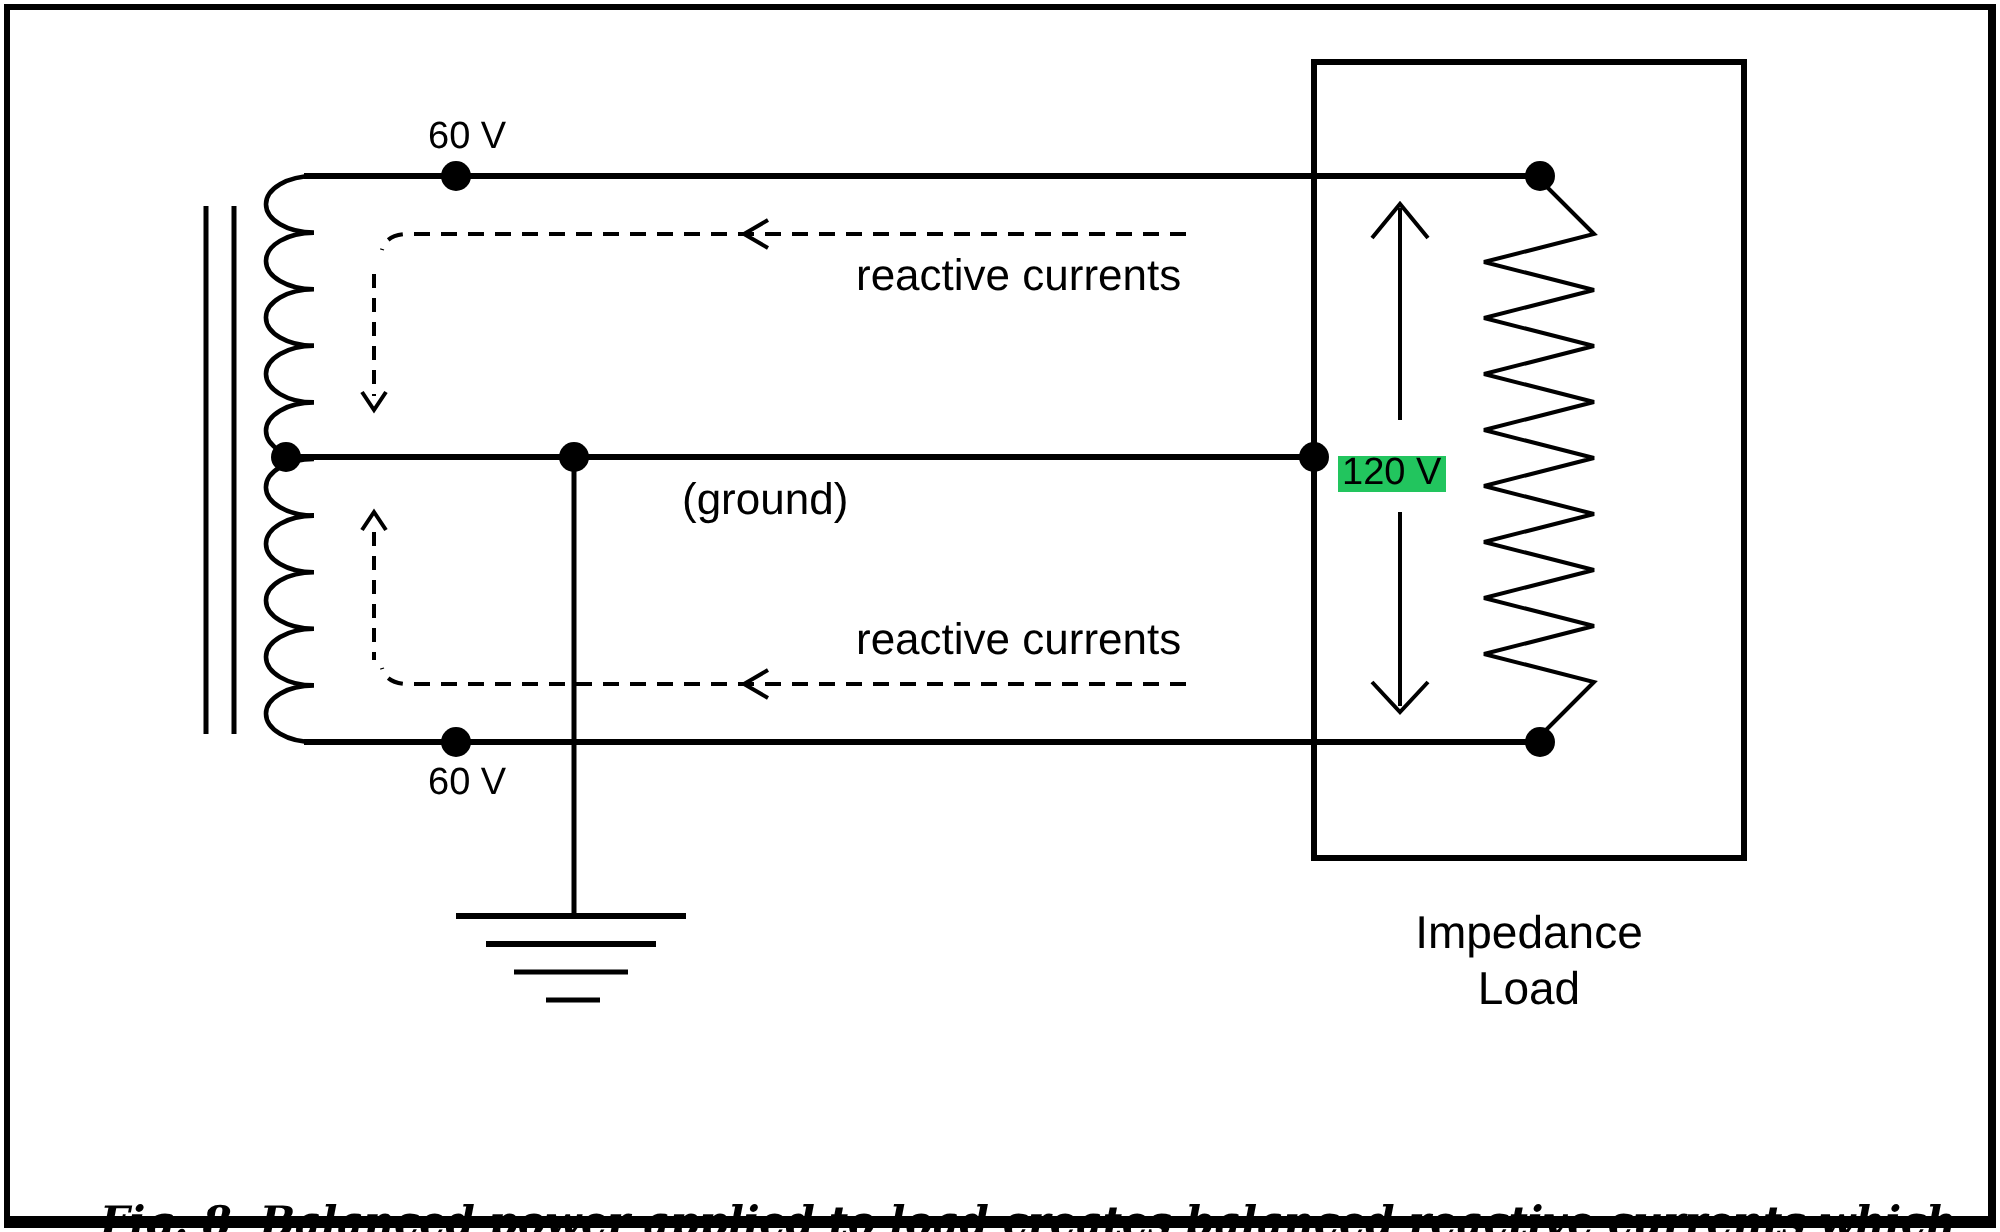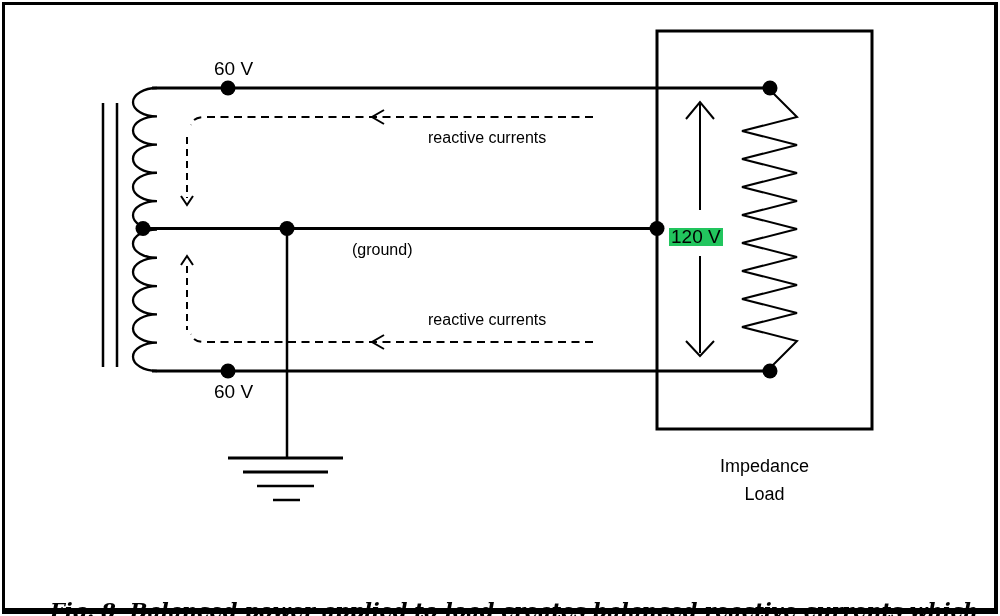--- a/index.html
+++ b/index.html
@@ -7,27 +7,27 @@
     width:1000px;height:616px;position:relative;overflow:hidden;
     font-family:"Liberation Sans",sans-serif;color:#000;
   }
   .frame{
     position:absolute;left:2px;top:2px;right:2px;bottom:2px;
     border:3px solid #000;border-bottom-width:6px;border-right-width:4px;
     box-sizing:border-box;background:#fff;
   }
   svg.circuit{position:absolute;left:0;top:0;}
   .lbl{
-    position:absolute;font-size:16px;line-height:18px;color:#000;
+    position:absolute;font-size:22px;line-height:18px;color:#000;
     white-space:nowrap;letter-spacing:0px;
   }
   .lbl-small{font-size:19px;}
   .load-name{
     position:absolute;left:657px;top:452px;width:215px;
-    text-align:center;font-size:18px;line-height:28px;white-space:pre-line;
+    text-align:center;font-size:23px;line-height:28px;white-space:pre-line;
   }
   .v120{background:#22c55e;padding:0 2px;}
   .caption{
     position:absolute;left:50px;top:536px;width:930px;
     font-family:"DejaVu Serif","Liberation Serif",serif;
     font-style:italic;font-weight:700;font-size:21px;line-height:30px;
     letter-spacing:-0.2px;white-space:pre;
   }
 </style>
 </head>
@@ -104,21 +104,21 @@
       <circle cx="228" cy="371" r="7.5"></circle>
       <circle cx="770" cy="371" r="7.5"></circle>
     </g>
   </g>
 </svg>
 
 <div class="lbl lbl-small" style="left:214px;top:60px;">60 V</div>
 
 <div class="lbl lbl-small" style="left:214px;top:383px;">60 V</div>
 
-<div class="lbl" style="left:352px;top:241px;">(ground)</div>
+<div class="lbl" style="left:341px;top:241px;">(ground)</div>
 
 <div class="lbl" style="left:428px;top:129px;">reactive currents</div>
 
 <div class="lbl" style="left:428px;top:311px;">reactive currents</div>
 
 <div class="lbl lbl-small v120" style="left:669px;top:228px;">120 V</div>
 
 <div class="load-name">Impedance
 Load</div>
 

